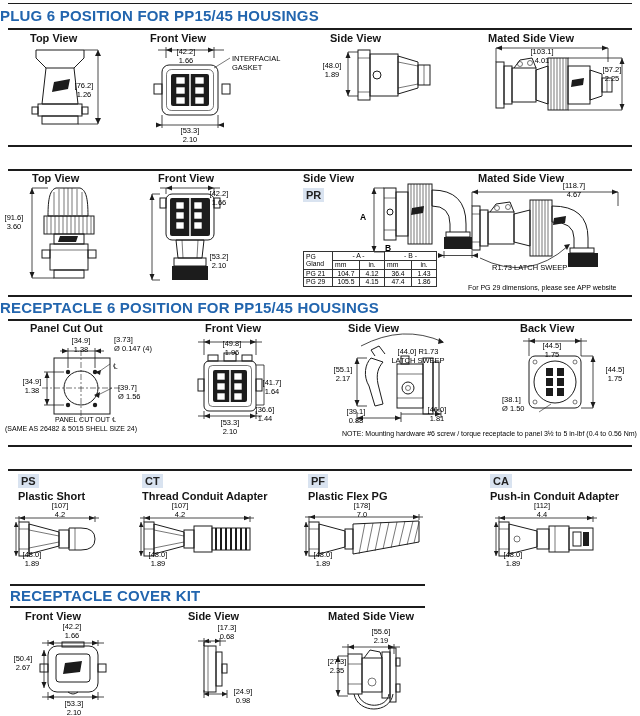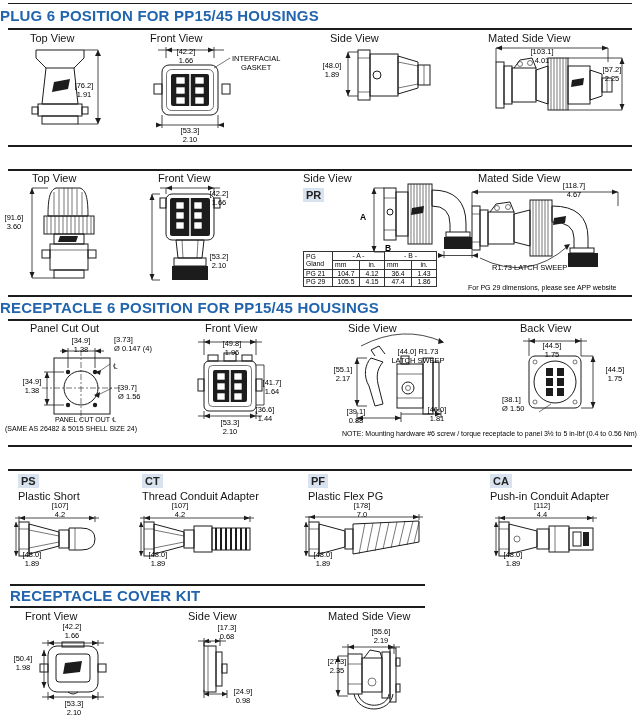--- a/index.html
+++ b/index.html
@@ -1,30 +1,30 @@
 <!DOCTYPE html>
 <html><head>
 <meta charset="utf-8">
 <style>
   html,body{margin:0;padding:0;background:#fff;}
   #page{position:relative;width:640px;height:716px;background:#fff;overflow:hidden;
         font-family:"Liberation Sans",sans-serif;color:#111;}
   .rule{position:absolute;background:#1c1c1c;}
   .title{position:absolute;color:#2265ae;font-weight:bold;font-size:15px;
          letter-spacing:.2px;white-space:nowrap;}
-  .view-label{position:absolute;font-weight:normal;font-size:11px;color:#151515;white-space:nowrap;}
+  .view-label{position:absolute;font-weight:bold;font-size:11px;color:#151515;white-space:nowrap;}
   .badge{position:absolute;background:#d9e3f0;color:#222;font-weight:bold;font-size:11px;
          padding:0 3px;line-height:14px;}
   .dim{position:absolute;font-size:7.5px;line-height:1.15;text-align:center;color:#000;}
   .dim span{display:block;white-space:nowrap;}
   .dim.left{text-align:left;}
   .dim-letter{position:absolute;font-size:8.5px;font-weight:bold;color:#000;}
   .note{position:absolute;font-size:7px;color:#000;white-space:nowrap;}
   .callout{position:absolute;font-size:7.5px;line-height:1.2;color:#000;}
-  .pre{white-space:pre-line;text-align:center;}
+  .pre{white-space:pre-line;}
   svg{position:absolute;overflow:visible;}
   .ln{stroke:#1c1c1c;stroke-width:1;fill:none;}
   .lt{stroke:#1c1c1c;stroke-width:.6;fill:none;}
   .dk{fill:#1c1c1c;stroke:none;}
   .wf{fill:#fff;stroke:#1c1c1c;stroke-width:.6;}
   .dl{stroke:#1c1c1c;stroke-width:.8;fill:none;}
   .ar{fill:#1c1c1c;stroke:none;}
   .cl{stroke:#1c1c1c;stroke-width:.6;stroke-dasharray:6 2 2 2;fill:none;}
   .pg-table{position:absolute;left:303px;top:251px;border-collapse:collapse;
             font-size:6.8px;line-height:1.15;text-align:center;color:#000;}
@@ -53,21 +53,21 @@
     <rect class="ln" x="8" y="56" width="44" height="12"></rect>
     <rect class="ln" x="2" y="59" width="6" height="7"></rect>
     <rect class="ln" x="52" y="59" width="6" height="7"></rect>
     <rect class="ln" x="12" y="68" width="36" height="8"></rect>
     <path class="dl" d="M54 2 H68 M48 76 H68 M68 2 V76"></path>
     <polygon class="ar" points="65,8 68,2 71,8"></polygon>
     <polygon class="ar" points="65,70 68,76 71,70"></polygon>
   </svg>
   <div class="dim" style="left:70px;top:82px;width:28px">
     <span>[76.2]</span>
-      <span>1.91</span>
+      <span>1.26</span>
   </div>
 
   <svg style="left:152px;top:44px" width="80" height="92" viewBox="0 0 80 92">
     <path class="dl" d="M14 14 V3 M62 14 V3 M6 6 H72"></path>
     <polygon class="ar" points="20,3.5 14,6 20,8.5"></polygon>
     <polygon class="ar" points="56,3.5 62,6 56,8.5"></polygon>
     <rect class="ln" x="10" y="21" width="56" height="50" rx="7"></rect>
     <rect class="lt" x="14.5" y="25.5" width="47" height="41" rx="5"></rect>
     <rect class="dk" x="19" y="30" width="38" height="32" rx="2"></rect>
     <rect class="wf" x="24" y="33" width="9" height="7"></rect>
@@ -643,21 +643,21 @@
     <path class="dl" d="M10 56 V64 M60 56 V64 M4 61 H66"></path>
     <polygon class="ar" points="16,58.5 10,61 16,63.5"></polygon>
     <polygon class="ar" points="54,58.5 60,61 54,63.5"></polygon>
   </svg>
   <div class="dim" style="left:54px;top:623px;width:36px">
     <span>[42.2]</span>
       <span>1.66</span>
   </div>
   <div class="dim" style="left:8px;top:655px;width:30px">
     <span>[50.4]</span>
-      <span>1.98</span>
+      <span>2.67</span>
   </div>
   <div class="dim" style="left:56px;top:700px;width:36px">
     <span>[53.3]</span>
       <span>2.10</span>
   </div>
 
   <svg style="left:196px;top:636px" width="40" height="62" viewBox="0 0 40 62">
     <path class="dl" d="M8 10 V2 M24 10 V2 M2 5 H30"></path>
     <polygon class="ar" points="13,2.8 8,5 13,7.2"></polygon>
     <polygon class="ar" points="19,2.8 24,5 19,7.2"></polygon>

